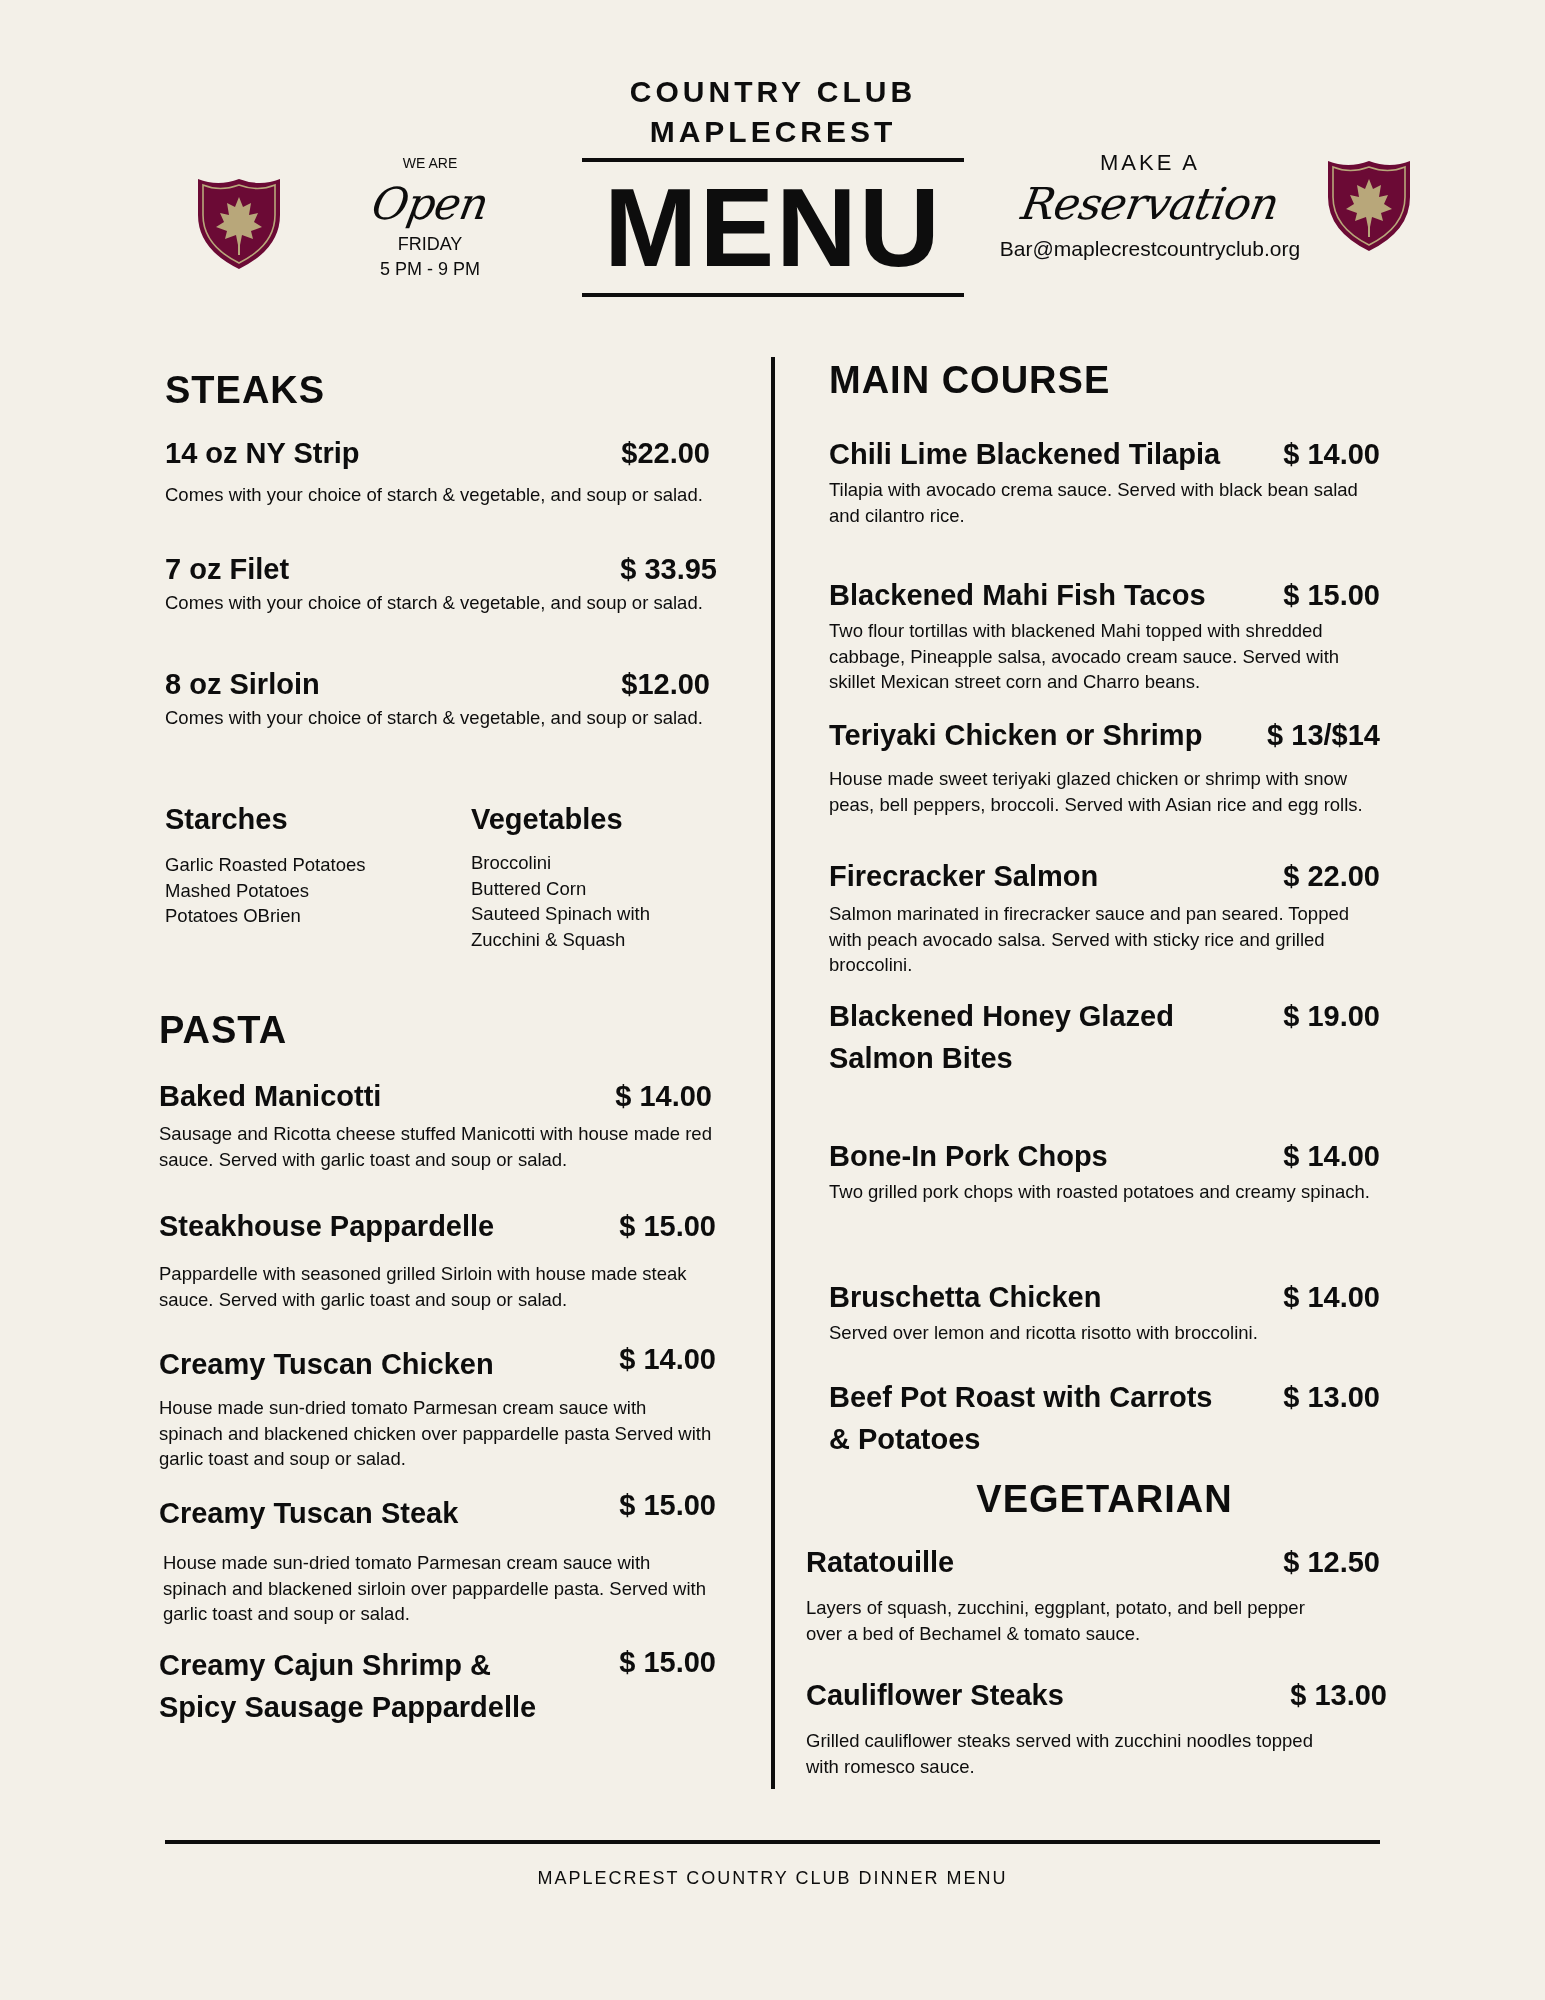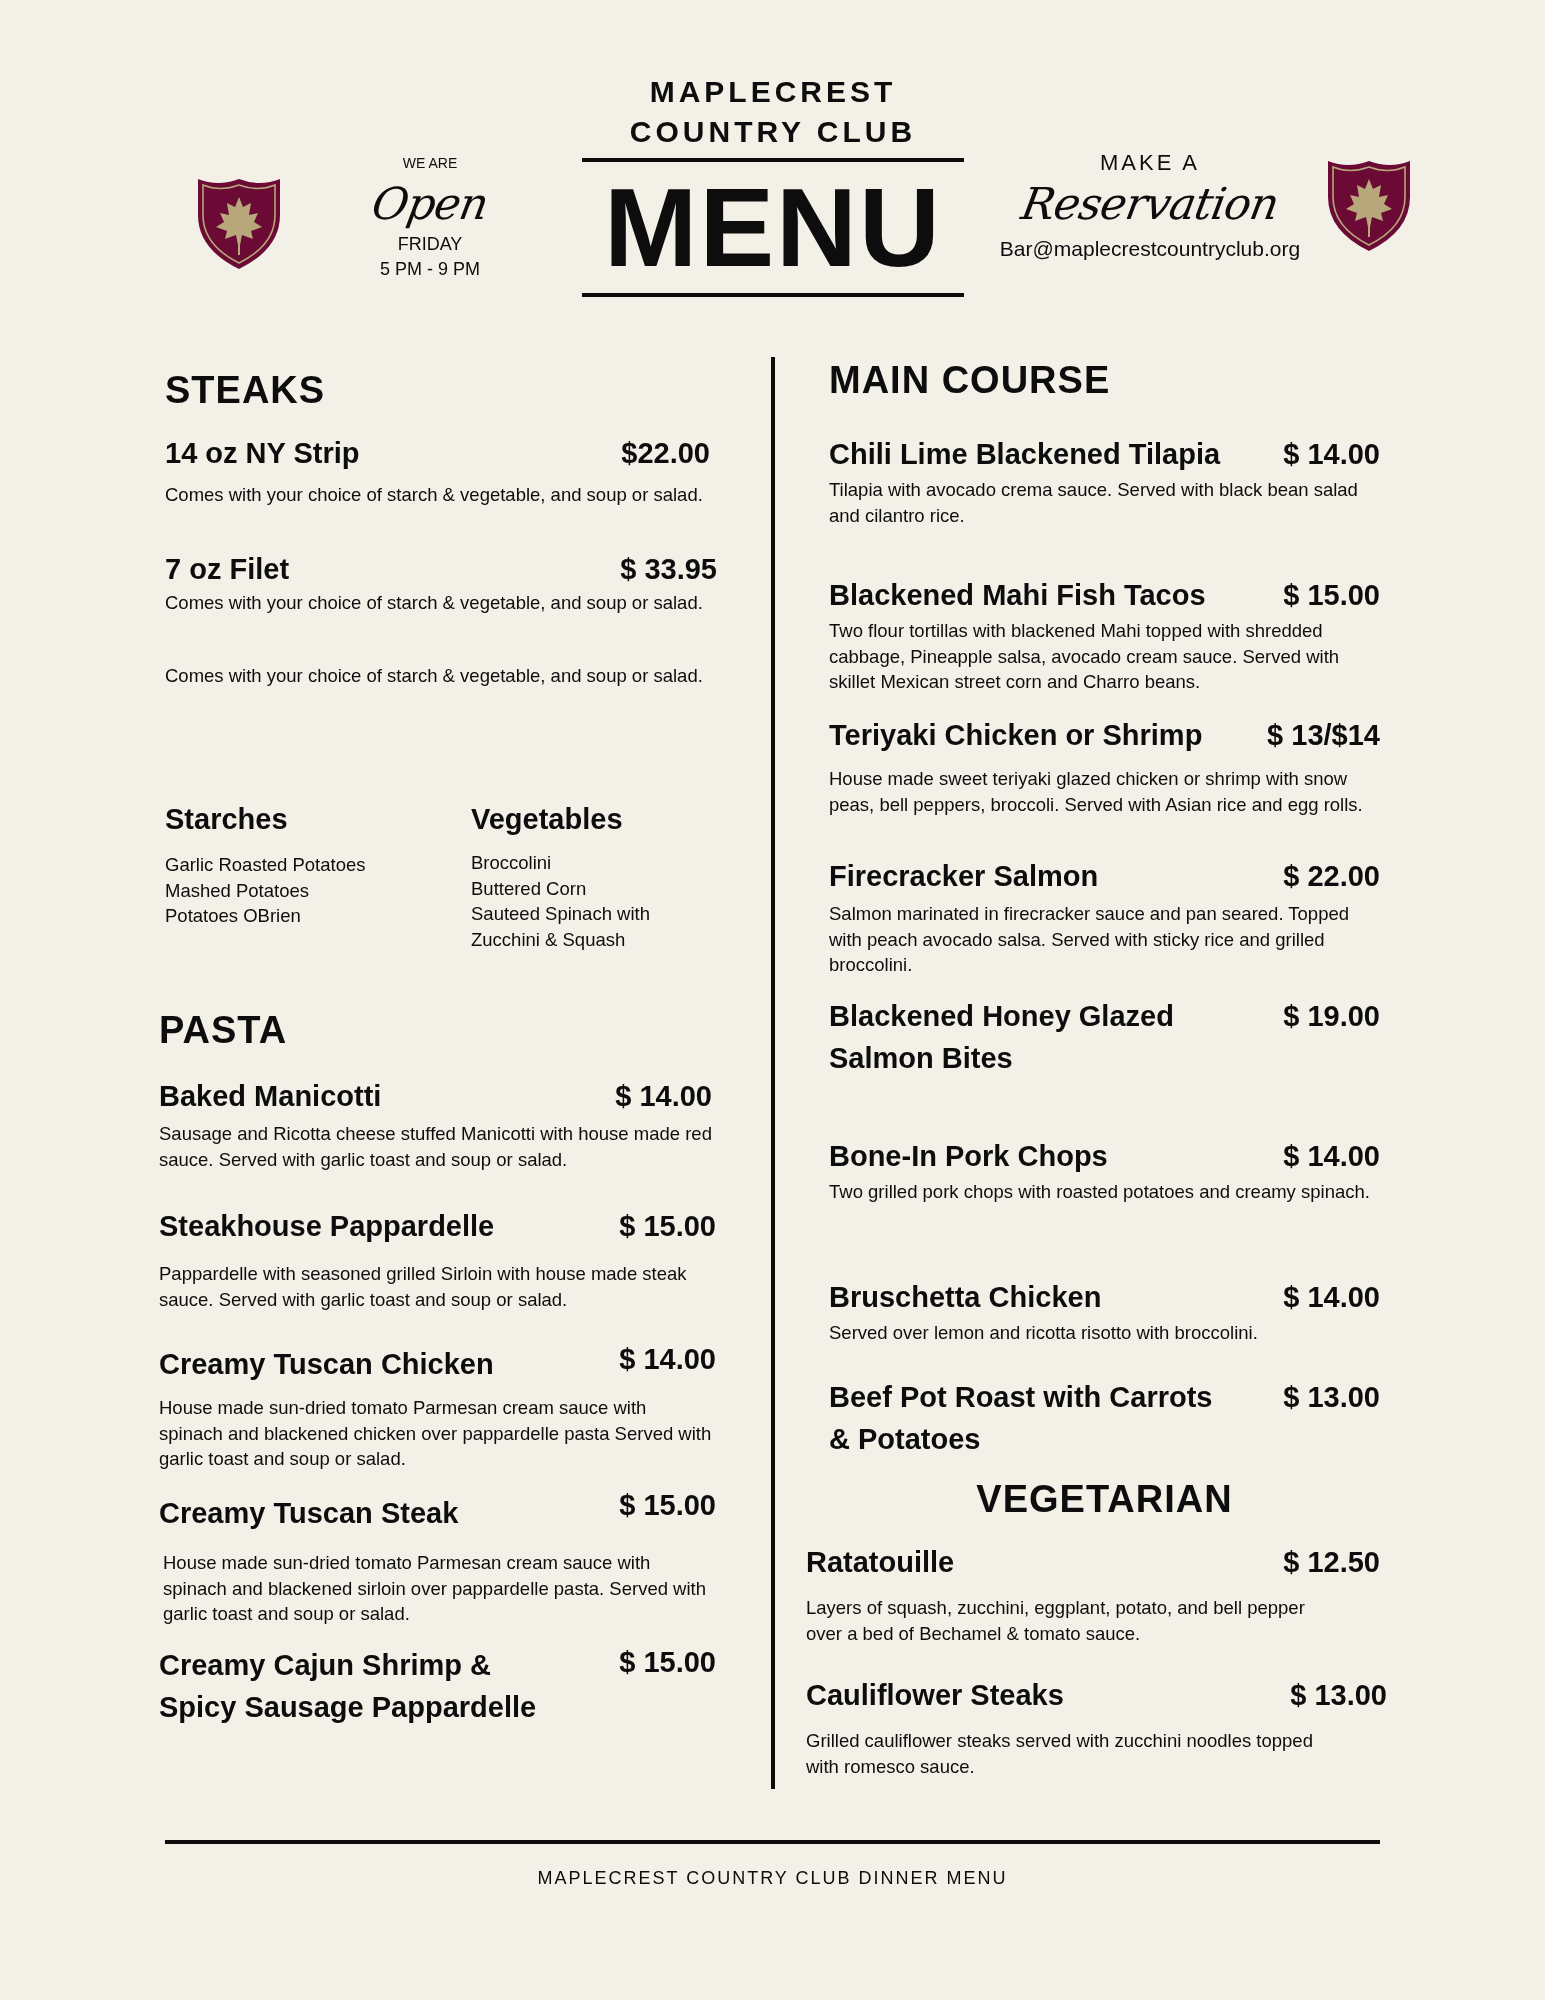--- a/index.html
+++ b/index.html
@@ -74,22 +74,22 @@
 </div>
 
 <div class="abs open-block">
   <div class="small">WE ARE</div>
   <div class="script">Open</div>
   <div class="tiny">FRIDAY</div>
   <div class="tiny">5 PM - 9 PM</div>
 </div>
 
 <div class="abs club-name">
+  <div>COUNTRY CLUB</div>
   <div>MAPLECREST</div>
-  <div>COUNTRY CLUB</div>
 </div>
 <div class="abs rule-top"></div>
 <div class="abs menu-title">MENU</div>
 <div class="abs rule-bottom"></div>
 
 <div class="abs res-block">
   <div class="small">MAKE A</div>
   <div class="script">Reservation</div>
   <div class="email">Bar@maplecrestcountryclub.org</div>
 </div>
@@ -104,20 +104,24 @@
   <div class="item-desc" style="margin-top:8px; width:540px;">Comes with your choice of starch &amp; vegetable, and soup or salad.</div>
 </div>
 <div class="abs" style="left:165px; top:548px; width:552px;">
   <div style="display:flex; justify-content:space-between;">
     <span class="item-name">7 oz Filet</span>
     <span class="item-price">$ 33.95</span>
   </div>
   <div class="item-desc" style="width:540px;">Comes with your choice of starch &amp; vegetable, and soup or salad.</div>
 </div>
 <div class="abs" style="left:165px; top:663px; width:545px;">
+  <div style="display:flex; justify-content:space-between;">
+    <span class="item-name">8 oz Sirloin</span>
+    <span class="item-price">$12.00</span>
+  </div>
   <div class="item-desc" style="width:540px;">Comes with your choice of starch &amp; vegetable, and soup or salad.</div>
 </div>
 
 <div class="abs" style="left:165px; top:800px;">
   <div class="sub-title">Starches</div>
   <div class="side-list" style="margin-top:14px;">
     <div>Garlic Roasted Potatoes</div>
     <div>Mashed Potatoes</div>
     <div>Potatoes OBrien</div>
   </div>

